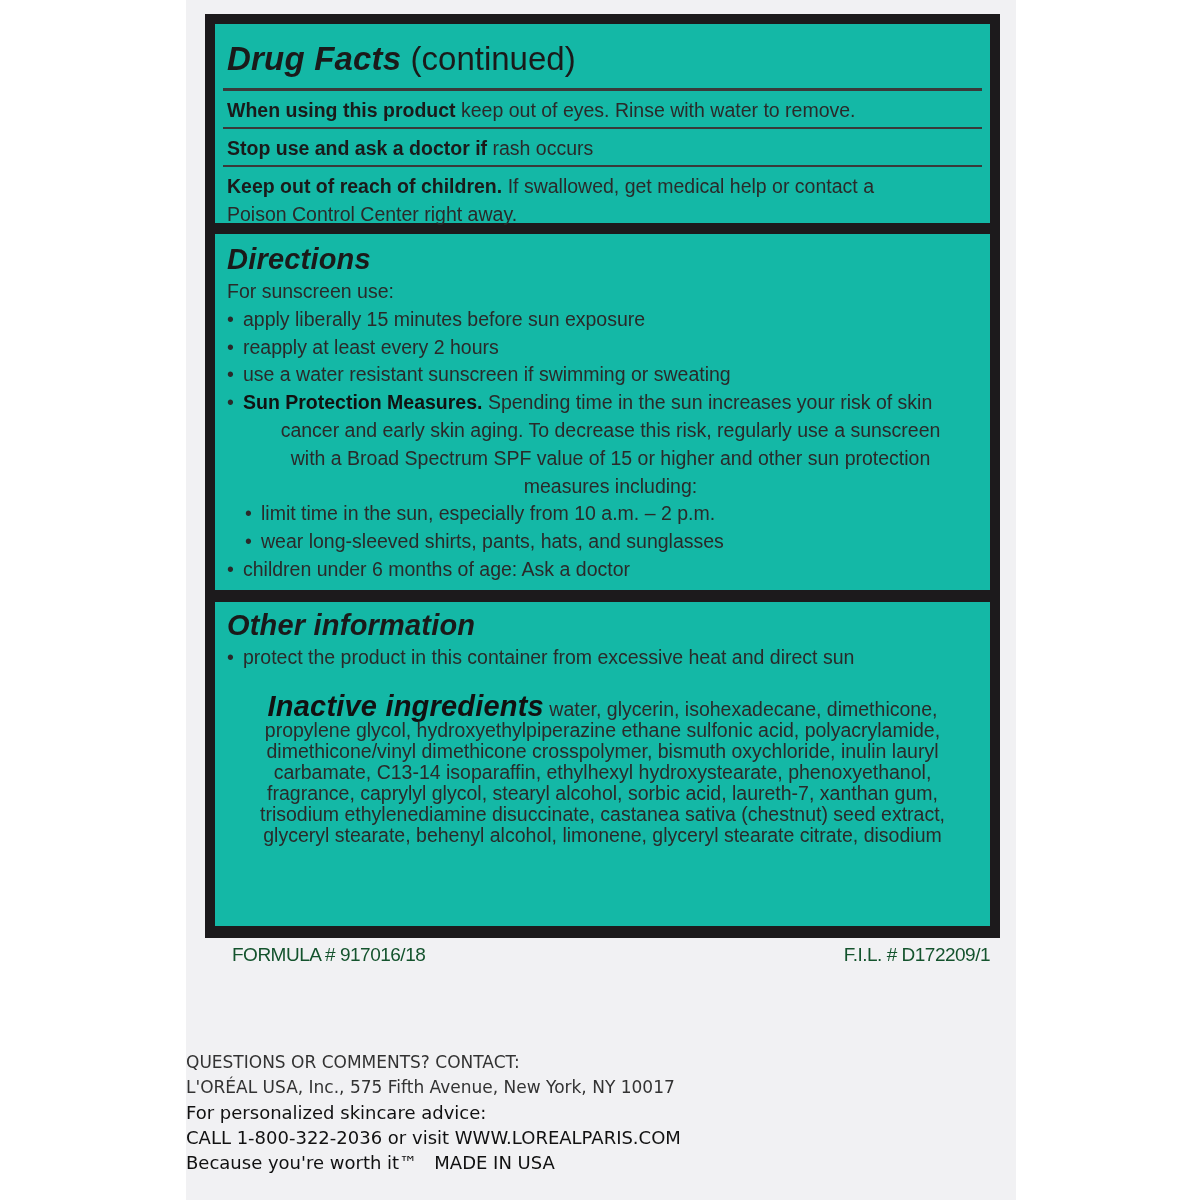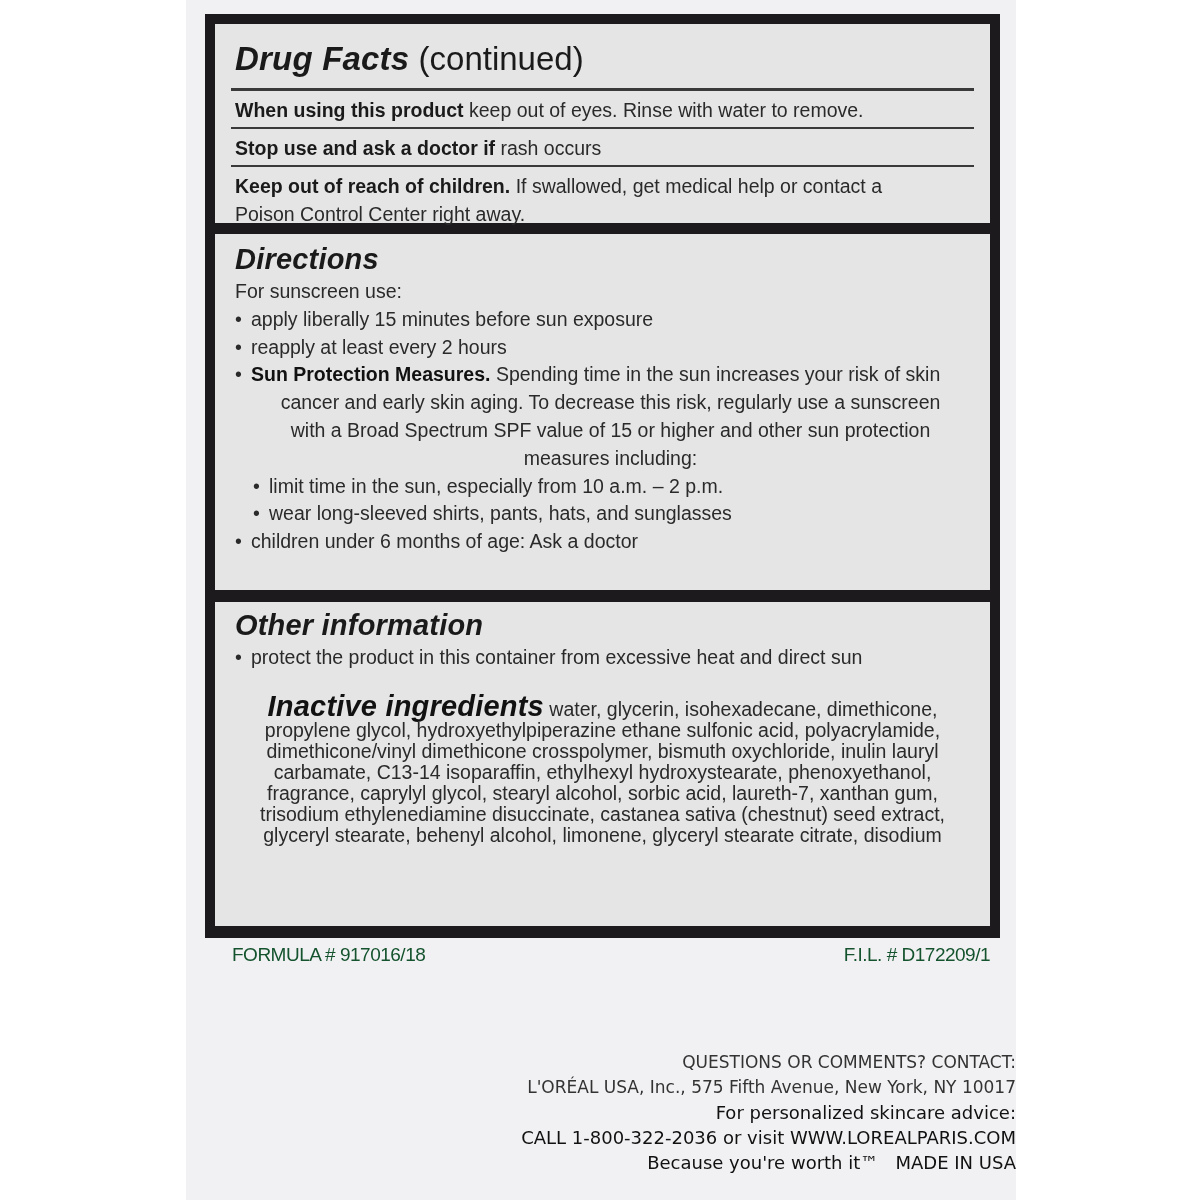--- a/index.html
+++ b/index.html
@@ -9,22 +9,22 @@
   }
   .panel {
     position: absolute; left: 186px; top: 0; width: 830px; height: 1200px;
     background: #f1f1f3;
   }
   .outer {
     position: absolute; left: 205px; top: 14px; width: 795px; height: 924px;
     background: #1c1a1c; box-sizing: border-box;
   }
   .box {
-    position: absolute; background: #e5e5e5; box-sizing: border-box;
-    padding: 0 20px;
+    position: absolute; background: #14b8a6; box-sizing: border-box;
+    padding: 0 12px;
   }
   .b1 { left: 10px; top: 10px; width: 775px; height: 199px; }
   .b2 { left: 10px; top: 220px; width: 775px; height: 356px; }
   .b3 { left: 10px; top: 588px; width: 775px; height: 96px; }
   .b4 { left: 10px; top: 676px; width: 775px; height: 236px; }
 
   .h-italic { font-style: italic; font-weight: bold; letter-spacing: 0.2px; }
   .title { font-size: 33px; line-height: 38px; padding-top: 16px; margin: 0; }
   .title .cont { font-style: normal; font-weight: normal; }
   .rule { height: 3px; background: #3a3a3a; margin: 0 -4px; }
@@ -38,21 +38,21 @@
   .dir-lines .ind2 { padding-left: 18px; }
   .bullet { display: inline-block; width: 16px; }
   .ing { font-size: 19.5px; line-height: 21px; color: #2a2a2a; padding-top: 6px; text-align: center; }
   .ing .h-italic { font-size: 29px; color: #111; }
 
   .codes {
     position: absolute; left: 232px; top: 944px; width: 758px;
     display: flex; justify-content: space-between; font-size: 19px; color: #14532d; letter-spacing: -0.5px;
   }
   .contact {
-    position: absolute; left: 186px; top: 1050px; width: 830px; text-align: right;
+    position: absolute; left: 186px; top: 1050px; width: 830px; text-align: left;
     font-family: "DejaVu Sans", sans-serif; font-size: 17px; line-height: 25px; color: #333;
   }
   .contact .dark { color: #111; font-size: 18px; }
 </style>
 </head>
 <body>
 
 <div class="panel"></div>
 
 <div class="outer">
@@ -79,20 +79,21 @@
       <span class="norm">Poison Control Center right away.</span>
     </div>
   </div>
 
   <div class="box b2">
     <div class="section-h h-italic">Directions</div>
     <div class="dir-lines">
       <div>For sunscreen use:</div>
       <div><span class="bullet">•</span><span>apply liberally 15 minutes before sun exposure</span></div>
       <div><span class="bullet">•</span><span>reapply at least every 2 hours</span></div>
+      <div><span class="bullet">•</span><span>use a water resistant sunscreen if swimming or sweating</span></div>
       <div><span class="bullet">•</span><b style="color:#111">Sun Protection Measures.</b> <span>Spending time in the sun increases your risk of skin</span></div>
       <div class="ind">cancer and early skin aging. To decrease this risk, regularly use a sunscreen</div>
       <div class="ind">with a Broad Spectrum SPF value of 15 or higher and other sun protection</div>
       <div class="ind">measures including:</div>
       <div class="ind2"><span class="bullet">•</span><span>limit time in the sun, especially from 10 a.m. – 2 p.m.</span></div>
       <div class="ind2"><span class="bullet">•</span><span>wear long-sleeved shirts, pants, hats, and sunglasses</span></div>
       <div><span class="bullet">•</span><span>children under 6 months of age: Ask a doctor</span></div>
     </div>
   </div>
 

